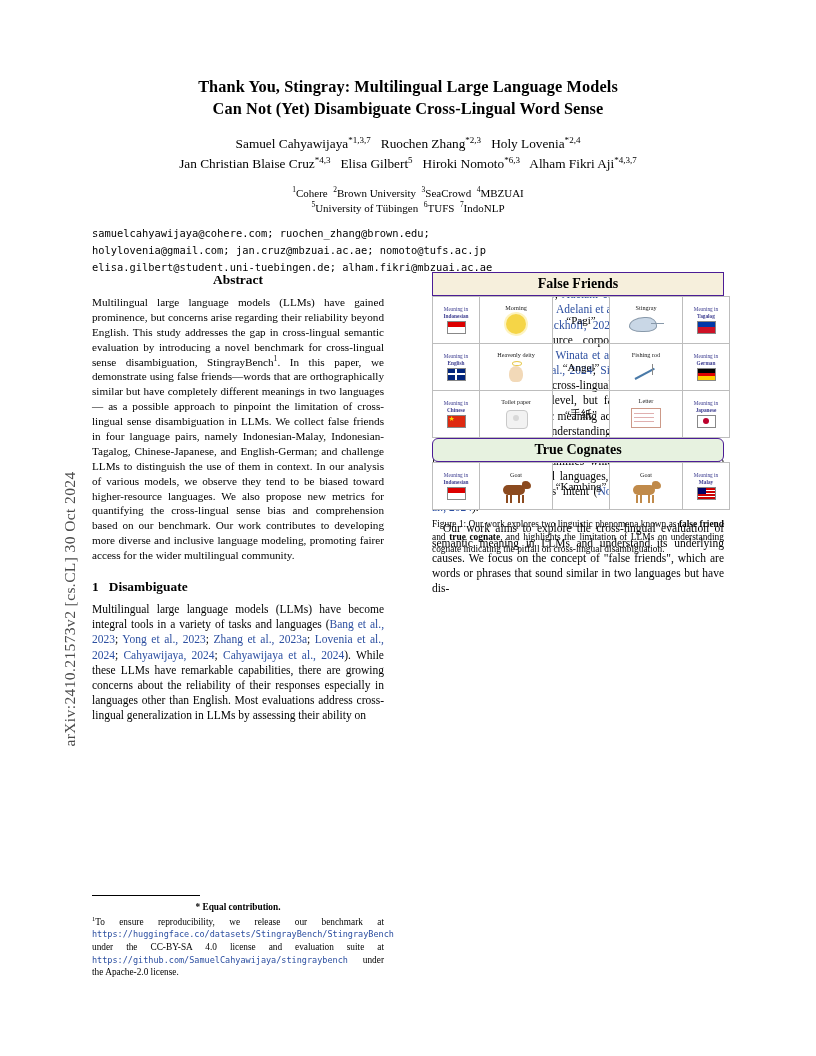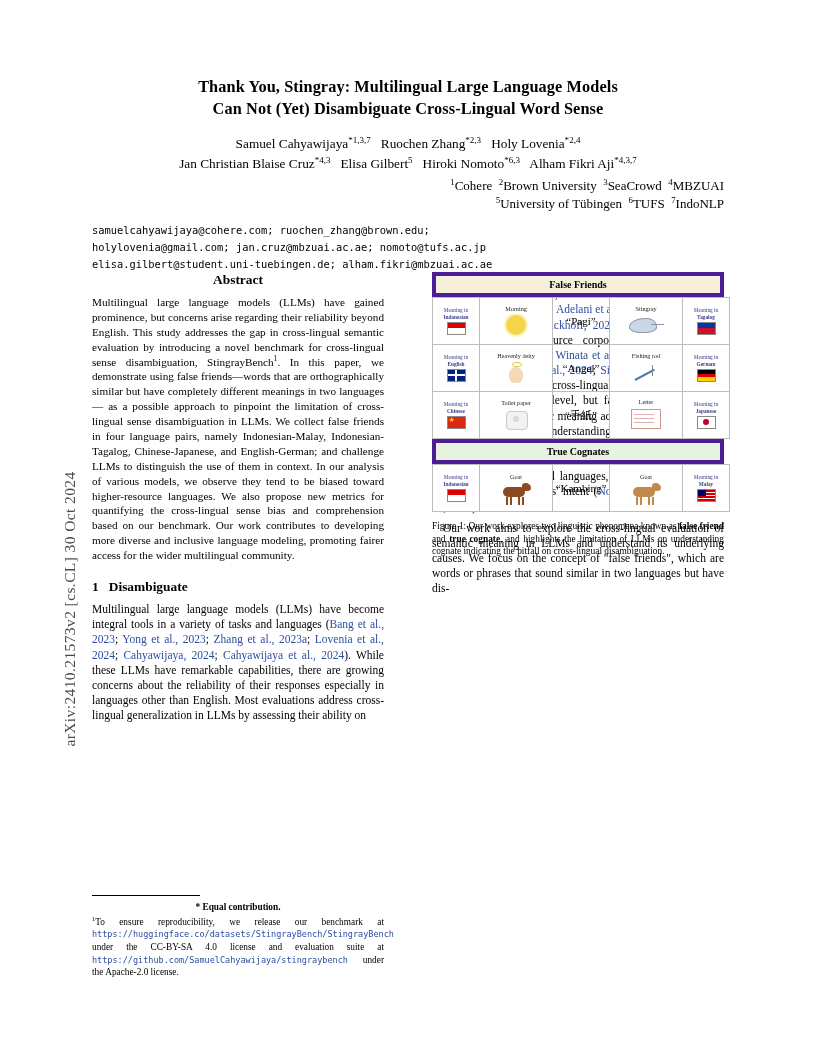--- a/index.html
+++ b/index.html
@@ -42,24 +42,24 @@
   .authors {
     text-align:center;
     font-size: 13.3px;
     line-height: 1.45;
     margin: 0;
   }
   .authors .row { margin: 1px 0; }
   sup { font-size: 0.68em; vertical-align: super; line-height:0; }
 
   .affil {
-    text-align:right;
-    font-size: 13px;
+    text-align:center;
+    font-size: 11px;
     line-height: 1.4;
-    margin-top: 3px;
+    margin-top: 12px;
   }
 
   .emails {
     text-align:left;
     font-family: "DejaVu Sans Mono", monospace;
     font-size: 10.4px;
     line-height: 1.62;
     margin-top: 9px;
   }
 
@@ -92,25 +92,25 @@
     font-size: 9.3px; line-height: 1.36; text-align: justify;
   }
   .fn-rule { width: 108px; height:1px; background:#000; margin-bottom:5px; }
   .fn-item { margin-bottom: 2px; }
   .mono { font-family:"DejaVu Sans Mono", monospace; font-size: 8.5px; color:#2b4ea0; }
 
   
   .figure { position:absolute; left:432px; top:272px; width:292px; }
   .fig-box { width: 292px; }
   .ff-header, .tc-header {
-    text-align:center; font-size:10px; font-weight:bold;
-    padding: 3px 0; border:4px solid #4c1d95;
+    text-align:center; font-size:14px; font-weight:bold;
+    padding: 3px 0; border:1px solid #4c1d95;
   }
   .ff-header { background:#f6efdc; }
-  .tc-header { background:#e7f2e0; }
+  .tc-header { background:#e7f2e0;border-radius:6px; }
 
   table.fig-table { border-collapse: collapse; width: 292px; table-layout: fixed; }
   table.fig-table td {
     border: 1px solid #bdbdbd;
     vertical-align: middle;
     text-align:center;
     padding: 0;
   }
   .lbl-cell { width: 46px; background:#ffffff; }
   .lbl-txt { font-size: 5.3px; color:#3b3b8f; line-height:1.15; display:block; margin-bottom:2px; }

